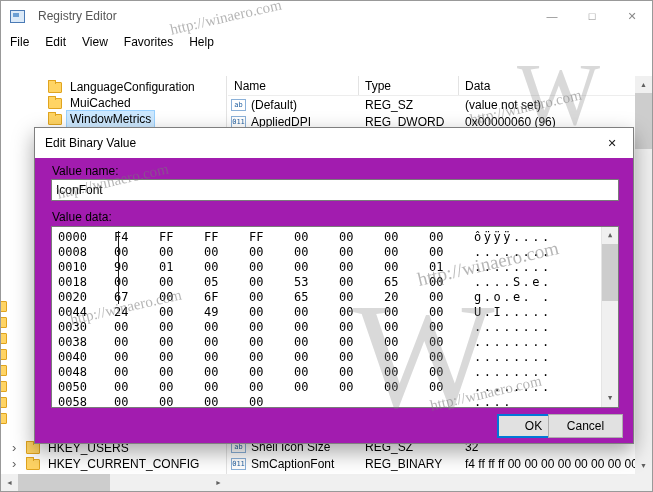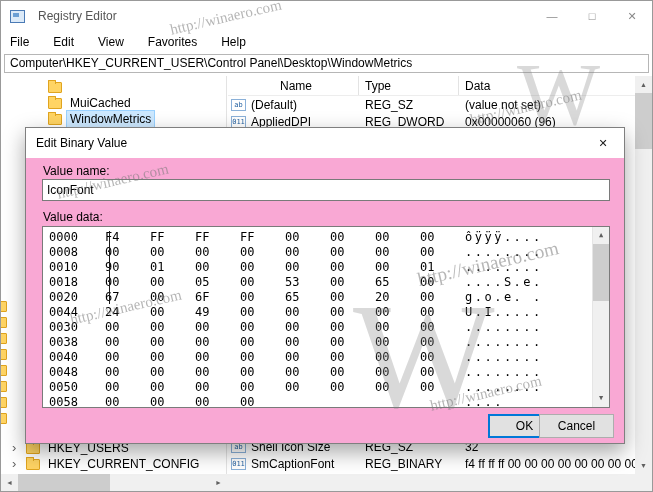--- a/index.html
+++ b/index.html
@@ -11,63 +11,63 @@
     overflow: hidden;
   }
   
   .titlebar { height: 30px; display: flex; align-items: center; background: #fff; }
   .app-icon { width: 15px; height: 13px; margin-left: 9px; border: 1px solid #4a7ab5; background: #dceaf8; position: relative; flex: 0 0 15px; }
   .app-icon::after { content:""; position:absolute; left:2px; top:2px; width:6px; height:4px; background:#6c9fd4; }
   .title-text { margin-left: 13px; color: #555; }
   .win-controls { margin-left: auto; display: flex; height: 30px; }
   .win-btn { width: 40px; text-align: center; line-height: 30px; color: #8a8a8a; font-size: 11px; }
   
-  .menubar { height: 21px; display: flex; align-items: center; background: #fff; padding-left: 1px; gap: 8px; }
+  .menubar { height: 21px; display: flex; align-items: center; background: #fff; padding-left: 1px; }
   .menu-item { padding: 2px 8px; }
   .addressbar { height: 24px; background: #fff; padding: 2px 3px 3px 3px; }
   .address-input { height: 19px; line-height: 17px; border: 1px solid #b6b6b6; padding-left: 5px; background:#fff; white-space:nowrap; overflow:hidden; }
   
   .tree-pane { position: absolute; left: 0; top: 75px; width: 226px; bottom: 17px; background: #fff; border-right: 1px solid #e3e3e3; overflow: hidden; }
   #treeTop { padding-top: 3px; }
   .tree-row { height: 16px; display: flex; align-items: center; white-space: nowrap; }
   .tree-row.indent2 { padding-left: 47px; }
   .tree-row.root { padding-left: 11px; }
   .folder-icon { width: 14px; height: 11px; background: #ffd464; border: 1px solid #e0a41f; border-radius: 1px; position: relative; flex: 0 0 14px; margin-right: 5px; }
   .folder-icon::before { content:""; position:absolute; left:-1px; top:-3px; width:6px; height:3px; background:#ffd464; border:1px solid #e0a41f; border-bottom:none; border-radius:1px 1px 0 0; }
   .sliver { position: absolute; left: -8px; }
   .tree-label { padding: 1px 3px; }
   .tree-label.selected { background: #cce8ff; outline: 1px solid #99d1ff; }
   .chev { width: 12px; flex: 0 0 12px; margin-right: 2px; color: #616161; font-size: 13px; line-height: 12px; }
   .tree-bottom { position: absolute; left: 0; right: 0; bottom: 2px; }
   
   .list-pane { position: absolute; left: 227px; top: 75px; right: 17px; bottom: 17px; background: #fff; }
   .list-header { height: 20px; display: flex; border-bottom: 1px solid #ededed; }
   .col { padding: 3px 0 0 6px; border-right: 1px solid #e3e3e3; }
-  .col-name { flex: 0 0 131px; text-align: center; }
+  .col-name { flex: 0 0 131px; }
   .col-type { flex: 0 0 100px; }
   .col-data { flex: 1; border-right: none; }
   .list-row { height: 17px; display: flex; align-items: center; }
   .cell { padding-left: 6px; overflow: hidden; white-space: nowrap; }
   .cell-name { flex: 0 0 131px; display: flex; align-items: center; padding-left: 3px; }
   .cell-type { flex: 0 0 100px; }
   .cell-data { flex: 1; }
   .val-icon { flex: 0 0 15px; width: 15px; height: 12px; border: 1px solid #8ab0d8; color: #1f5d9e; font-size: 7px; font-family: "DejaVu Sans Mono", monospace; display: inline-flex; align-items: center; justify-content: center; margin-right: 5px; background: #fff; }
   .list-bottom { position: absolute; left: 0; right: 0; bottom: 2px; }
   
   .vscroll { position: absolute; right: 0; top: 75px; bottom: 17px; width: 17px; background: #f0f0f0; }
   .scroll-arrow { height: 17px; line-height: 17px; text-align: center; font-size: 7px; color: #606060; }
   .scroll-arrow.down { position: absolute; bottom: 0; left: 0; right: 0; }
   .vscroll .vthumb { position: absolute; top: 17px; left: 0; width: 17px; height: 56px; background: #cdcdcd; }
   .bottombar { position: absolute; left: 0; bottom: 0; height: 17px; width: 100%; background: #f0f0f0; }
   .hscroll { position: absolute; left: 0; top: 0; width: 226px; height: 17px; }
   .scroll-arrow.left { position: absolute; left: 0; top: 0; width: 17px; }
   .scroll-arrow.right { position: absolute; right: 0; top: 0; width: 17px; }
   .hthumb { position: absolute; left: 17px; top: 0; height: 17px; width: 92px; background: #cdcdcd; }
   
-  .dialog { position: absolute; left: 24px; top: 126px; width: 600px; height: 317px; background: #f9a8d4; border: 1px solid #7f7f7f; box-shadow: 0 8px 20px rgba(0,0,0,.35); z-index: 10; }
+  .dialog { position: absolute; left: 33px; top: 126px; width: 600px; height: 317px; background: #a21caf; border: 1px solid #7f7f7f; box-shadow: 0 8px 20px rgba(0,0,0,.35); z-index: 10; }
   .dlg-titlebar { height: 30px; background: #fff; display: flex; align-items: center; }
   .dlg-title { margin-left: 10px; }
   .dlg-close { margin-left: auto; width: 42px; height: 30px; line-height: 30px; text-align: center; font-size: 11px; color: #1a1a1a; }
   .dlg-label { position: absolute; left: 17px; }
   .lbl-name { top: 36px; }
   .lbl-data { top: 82px; }
   .dlg-input { position: absolute; left: 16px; top: 51px; width: 568px; height: 22px; background: #fff; border: 1px solid #7a7a7a; line-height: 20px; padding-left: 4px; }
   .hexbox { position: absolute; left: 16px; top: 98px; width: 568px; height: 182px; background: #fff; border: 1px solid #7a7a7a; overflow: hidden; font-family: "DejaVu Sans Mono", monospace; font-size: 12px; }
   #hexRows { padding-top: 3px; }
   .hex-row { height: 15px; line-height: 15px; display: flex; white-space: pre; }
@@ -109,28 +109,26 @@
   </div>
 
   <div class="menubar" id="menubar">
       <div class="menu-item">File</div>
       <div class="menu-item">Edit</div>
       <div class="menu-item">View</div>
       <div class="menu-item">Favorites</div>
       <div class="menu-item">Help</div>
     </div>
 
-  <div class="addressbar">
-    <div class="address-input">Computer\HKEY_CURRENT_USER\Control Panel\Desktop\WindowMetrics</div>
-  </div>
 
   <div class="tree-pane">
     <div id="treeTop">
         <div class="tree-row indent2">
           <span class="folder-icon"></span>
+          <span class="tree-label">LanguageConfiguration</span>
         </div>
         <div class="tree-row indent2">
           <span class="folder-icon"></span>
           <span class="tree-label">MuiCached</span>
         </div>
         <div class="tree-row indent2">
           <span class="folder-icon"></span>
           <span class="tree-label selected">WindowMetrics</span>
         </div>
       </div>

